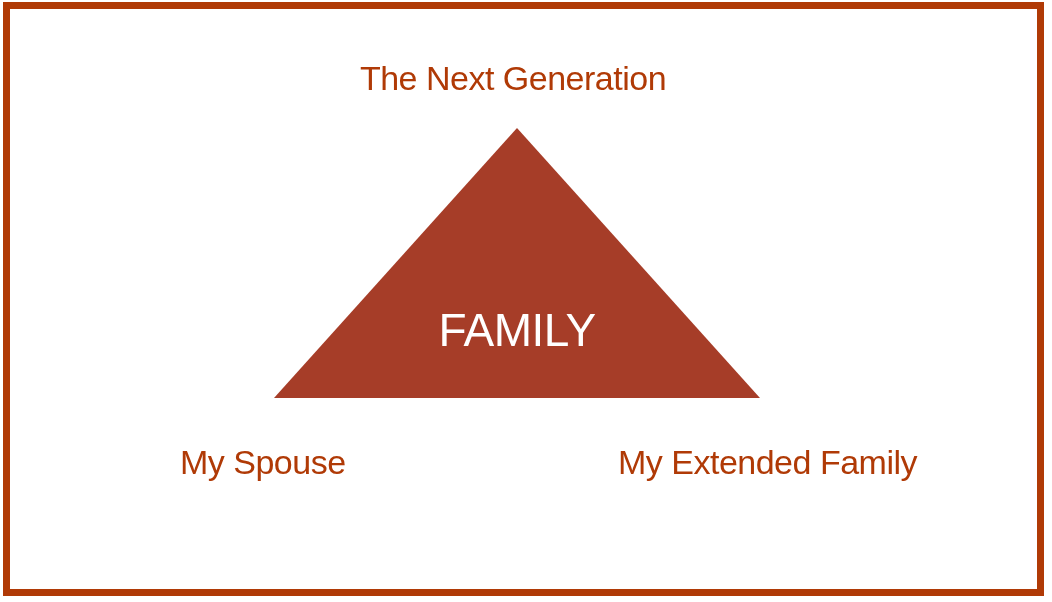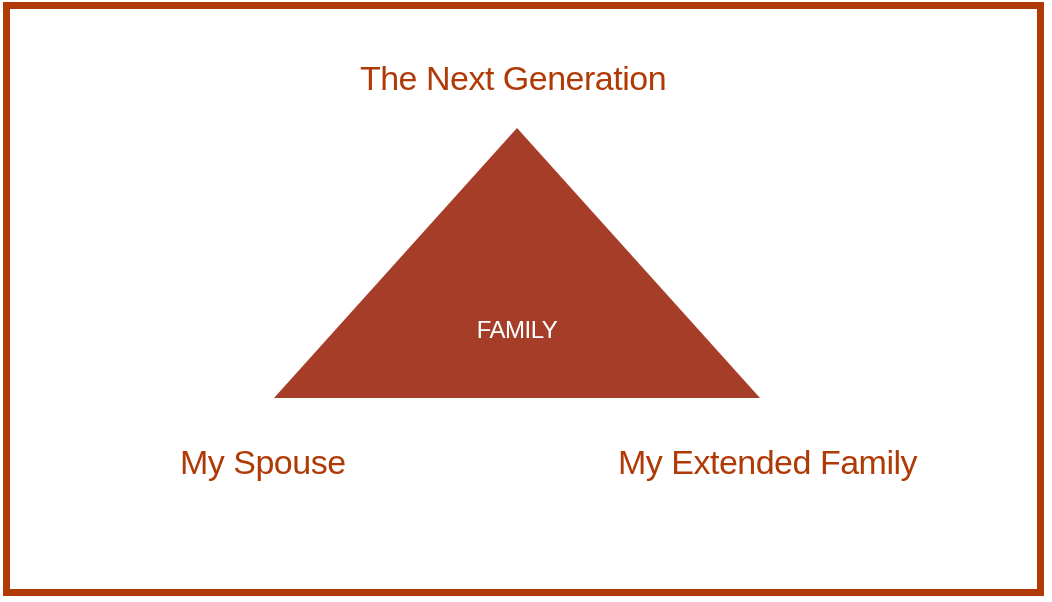--- a/index.html
+++ b/index.html
@@ -54,21 +54,21 @@
       width: 1052px;
       height: 602px;
     }
     .center-label {
       position: absolute;
       left: 417px;
       top: 308px;
       width: 200px;
       text-align: center;
       color: #ffffff;
-      font-size: 24px;
+      font-size: 46px;
       line-height: 44px;
       font-weight: normal;
       letter-spacing: -0.5px;
     }
   </style>
 </head>
 <body>
 
 <div class="frame"></div>
 

